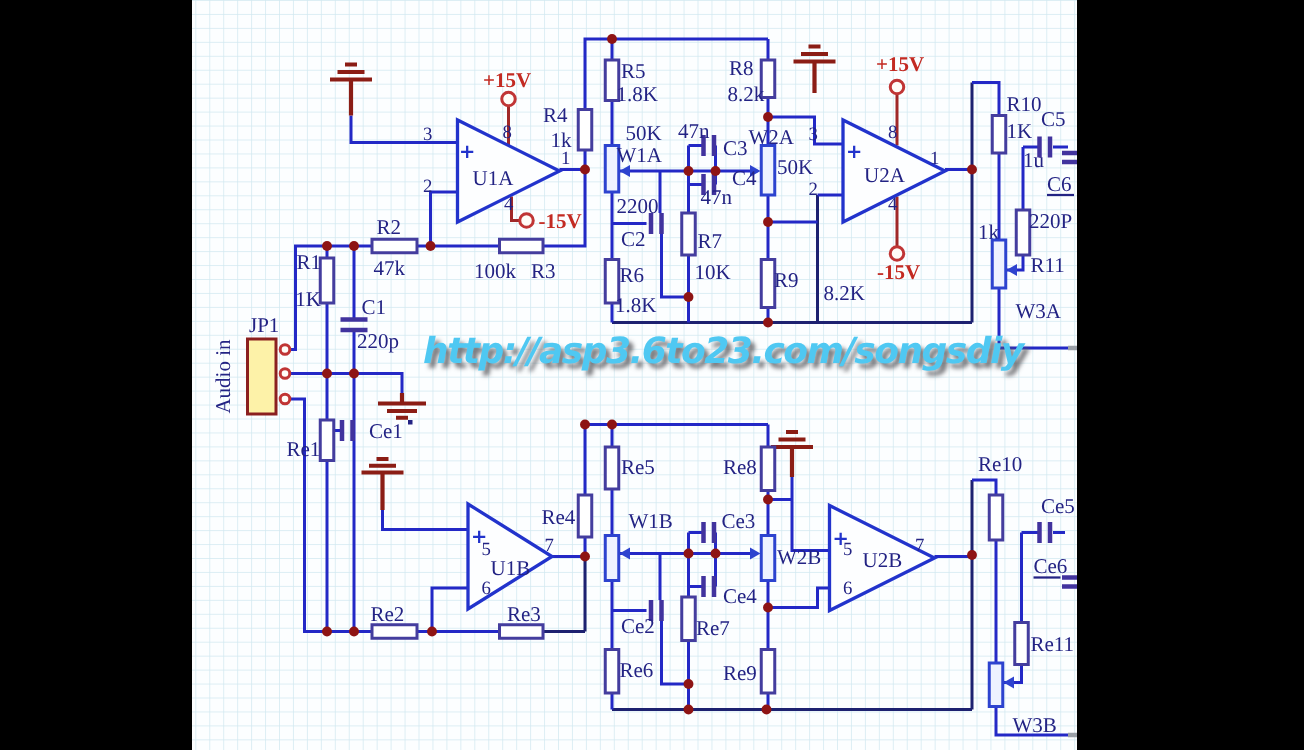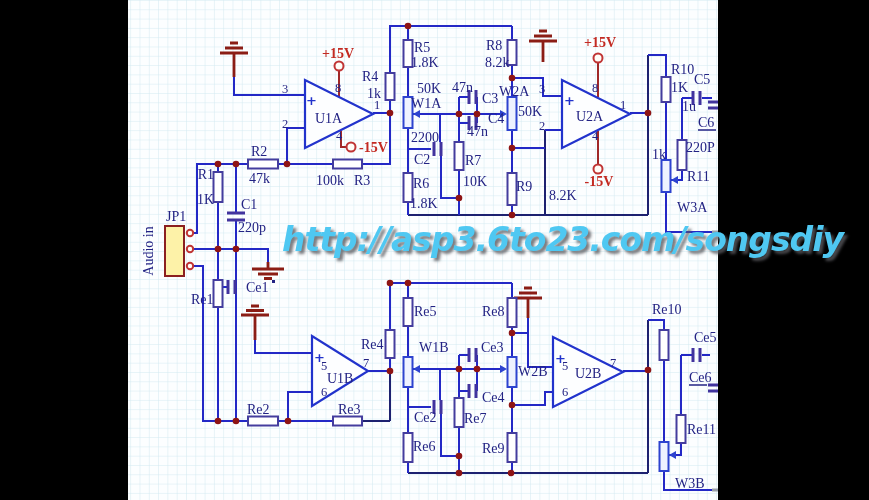--- a/index.html
+++ b/index.html
@@ -17,21 +17,21 @@
   .pot{fill:#eef2ff;stroke:#2d43cf;stroke-width:2;}
   .cap{stroke:#41339e;stroke-width:3;fill:none;}
   .gnd{stroke:#8b1d15;stroke-width:2.8;fill:none;}
   .tri{fill:#fdfeff;stroke:#2233cc;stroke-width:2.2;}
   .dot{fill:#8e1414;}
   .pc{fill:#fffdf8;stroke:#c03535;stroke-width:2;}
   .ps{stroke:#a02828;stroke-width:2;fill:none;}
   .arr{fill:#2d43cf;}
   #wm{position:absolute;left:282px;top:220px;width:420px;
       font-family:"DejaVu Sans",sans-serif;font-style:italic;font-weight:bold;
-      font-size:33px;letter-spacing:-1px;color:#4fc8f2;
+      font-size:24px;letter-spacing:-1px;color:#4fc8f2;
       text-shadow:3px 3px 3px rgba(90,90,95,0.8);white-space:nowrap;}
 </style>
 </head>
 <body>
 
 <div id="stage">
 <svg width="869" height="500" viewBox="0 0 869 500">
   <defs>
     <pattern id="grid" width="9.3" height="9.3" patternUnits="userSpaceOnUse">
       <path d="M9.3,0 L0,0 0,9.3" fill="none" stroke="#d2e9f1" stroke-width="1"></path>

